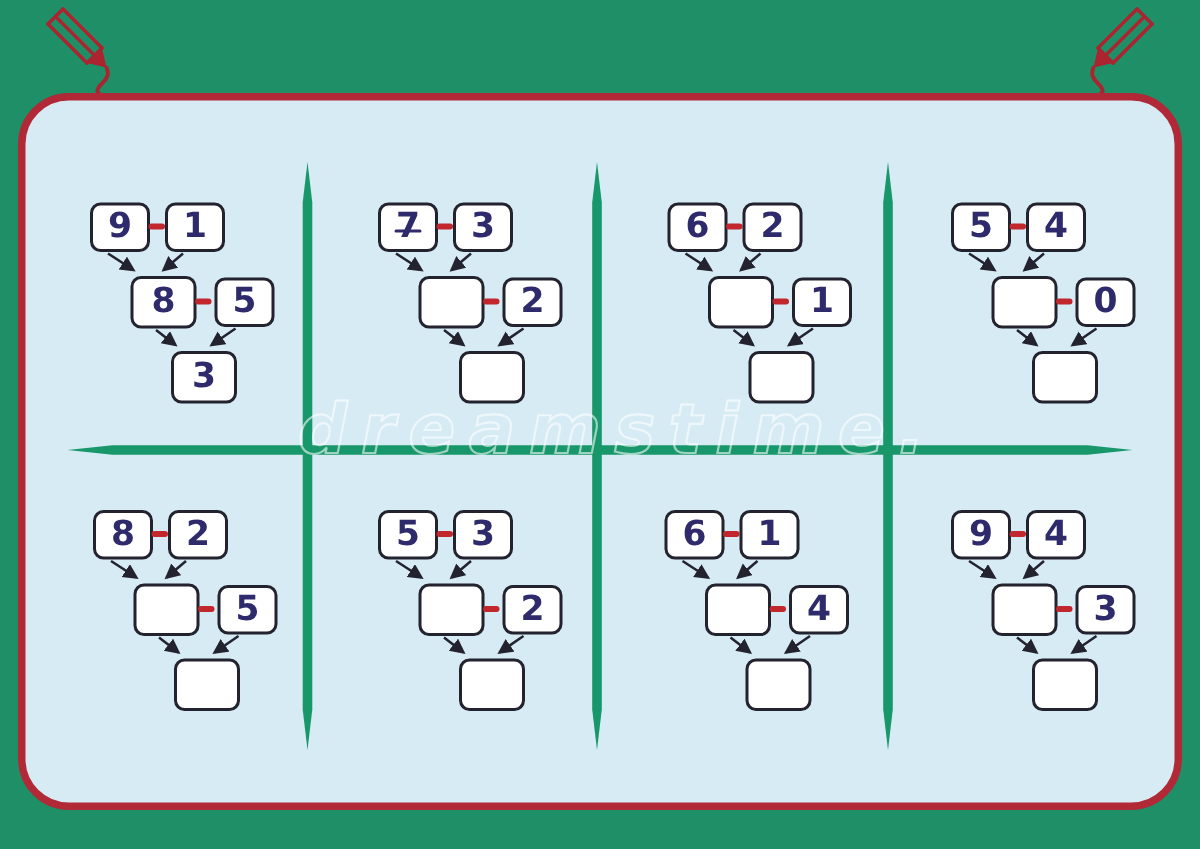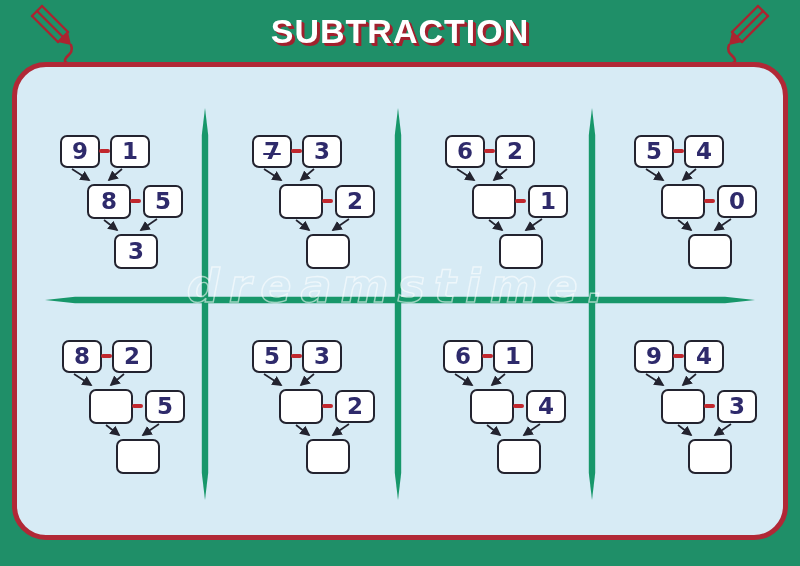--- a/index.html
+++ b/index.html
@@ -28,21 +28,21 @@
     box-sizing:border-box;background:#d7ebf5;
     border:5px solid #b12836;border-radius:34px;
   }
   .dividers{position:absolute;left:0;top:0;width:766px;height:468px;}
   
   .watermark{
     position:absolute;left:0;top:192px;width:766px;text-align:center;
     font-family:"DejaVu Sans",sans-serif;font-style:italic;font-weight:bold;
     font-size:46px;letter-spacing:9px;color:transparent;
     -webkit-text-stroke:1.4px rgba(255,255,255,0.68);
-    opacity:.85;pointer-events:none;z-index:5;
+    opacity:.85;pointer-events:none;z-index:5;padding-left:12px;
   }
   
   .pz{position:absolute;width:125px;height:132px;z-index:3;}
   .pz1{left:43px;top:68px;}  .pz2{left:235px;top:68px;}
   .pz3{left:428px;top:68px;} .pz4{left:617px;top:68px;}
   .pz5{left:45px;top:273px;} .pz6{left:235px;top:273px;}
   .pz7{left:426px;top:273px;}.pz8{left:617px;top:273px;}
   .box{
     position:absolute;width:36px;height:29px;background:#ffffff;
     border:2px solid #23232f;border-radius:7px;box-sizing:content-box;
@@ -61,23 +61,20 @@
     content:"";position:absolute;left:-1px;right:-1px;top:56%;height:2.6px;
     background:#2e2a6b;border-radius:1px;
   }
   .arrows{position:absolute;left:0;top:0;width:125px;height:132px;overflow:visible;}
 </style>
 </head>
 <body>
 
 <div class="screen">
 
-  <div class="titlebar">
-    <span class="title">SUBTRACTION</span>
-  </div>
 
   <svg class="pen left" viewBox="0 0 100 66">
     <g fill="none" stroke="#ab2430" stroke-width="2.3" stroke-linecap="round">
       <path d="M14,14 L40,40"></path>
       <path d="M19,9 L45,35"></path>
       <path d="M24,4 L50,30"></path>
       <path d="M14,14 L24,4"></path>
       <path d="M40,40 L50,30"></path>
       <path d="M53,43 C57,52 46,54 47,59 C48,63.5 58,61.5 64,61.5 L82,61.5" stroke-width="2.6"></path>
     </g>

